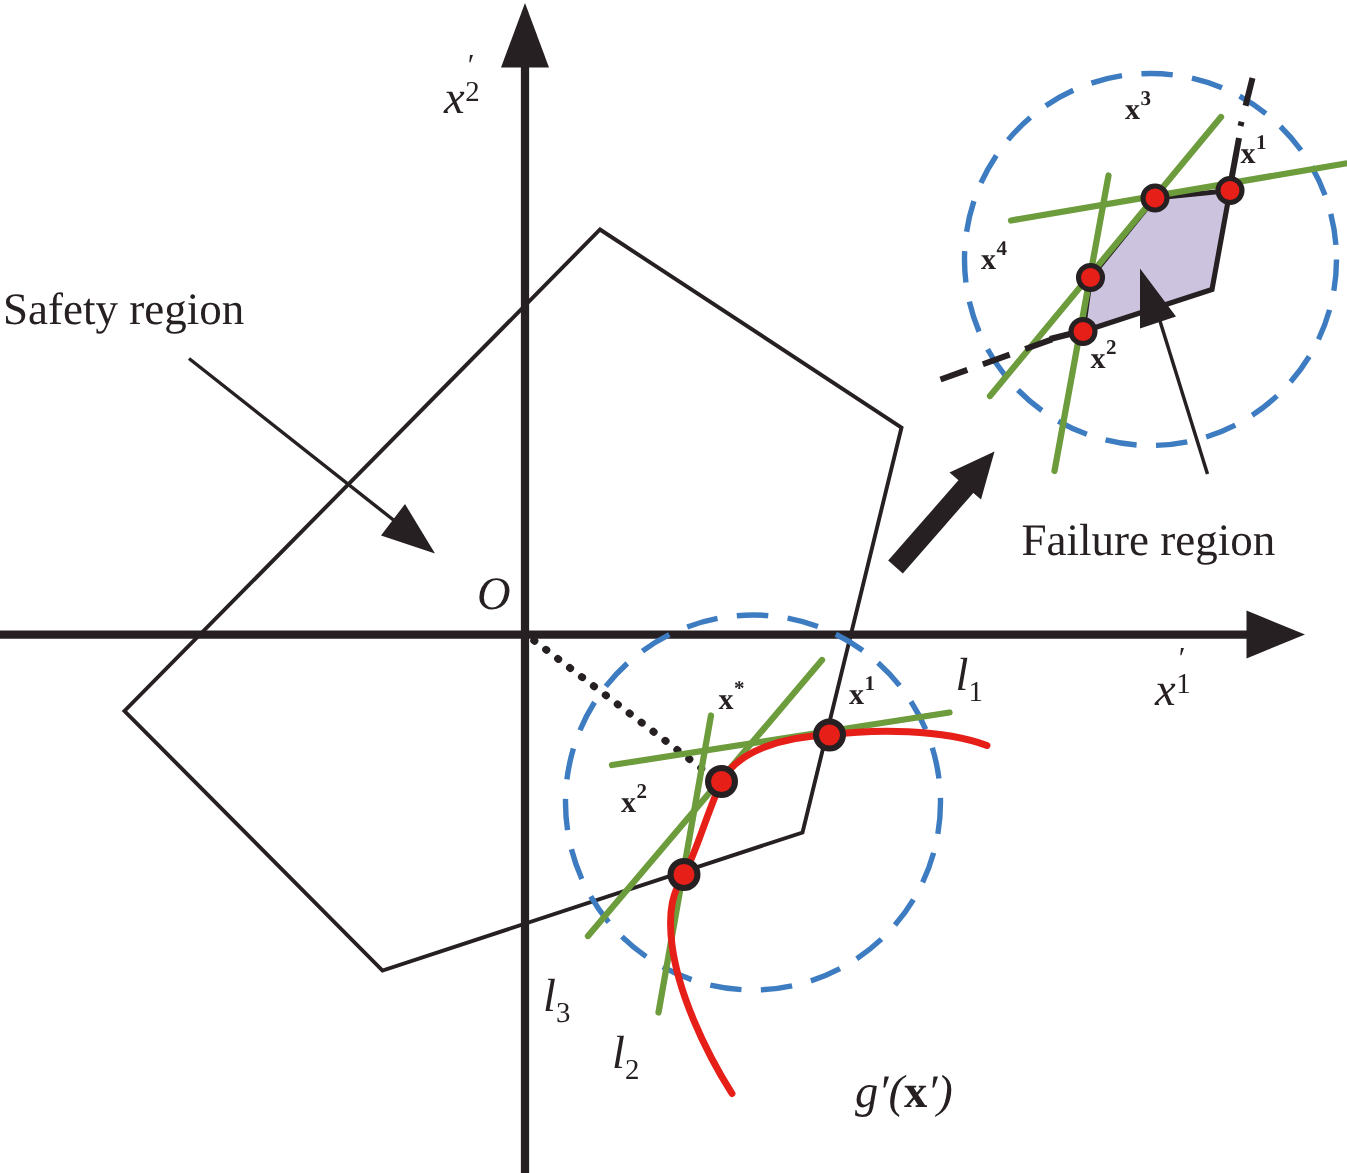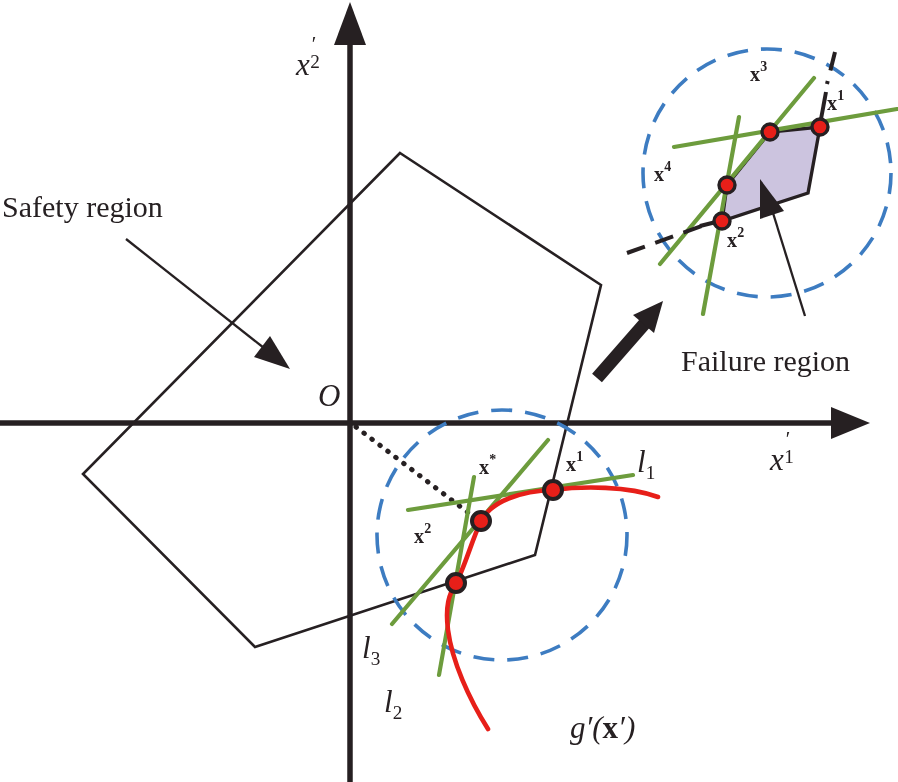--- a/index.html
+++ b/index.html
@@ -98,23 +98,23 @@
 
   <div class="lbl t30" style="left:2px;top:192px">Safety region</div>
   <div class="lbl t30" style="left:681px;top:346px">Failure region</div>
 
   <div class="lbl math" style="left:318px;top:380px">O</div>
 
   <div class="lbl math" style="left:296px;top:44px"><i>x</i><span class="stk"><span class="pr">′</span><span class="sb">2</span></span></div>
 
   <div class="lbl math" style="left:770px;top:439px"><i>x</i><span class="stk"><span class="pr">′</span><span class="sb">1</span></span></div>
 
-  <div class="lbl math" style="left:637px;top:446px"><i>l</i><sub>1</sub></div>
-  <div class="lbl math" style="left:384px;top:686px"><i>l</i><sub>2</sub></div>
-  <div class="lbl math" style="left:362px;top:632px"><i>l</i><sub>3</sub></div>
+  <div class="lbl math" style="left:637px;top:434px"><i>l</i><sub>1</sub></div>
+  <div class="lbl math" style="left:408px;top:686px"><i>l</i><sub>2</sub></div>
+  <div class="lbl math" style="left:362px;top:648px"><i>l</i><sub>3</sub></div>
 
   <div class="lbl math t30" style="left:570px;top:712px"><i>g</i><span>′(</span><b>x</b><span>′)</span></div>
 
   <div class="lbl vec" style="left:479px;top:455px"><span>x</span><sup>*</sup></div>
   <div class="lbl vec" style="left:566px;top:452px"><span>x</span><sup>1</sup></div>
   <div class="lbl vec" style="left:414px;top:524px"><span>x</span><sup>2</sup></div>
 
   <div class="lbl vec" style="left:750px;top:62px"><span>x</span><sup>3</sup></div>
   <div class="lbl vec" style="left:827px;top:91px"><span>x</span><sup>1</sup></div>
   <div class="lbl vec" style="left:654px;top:162px"><span>x</span><sup>4</sup></div>

